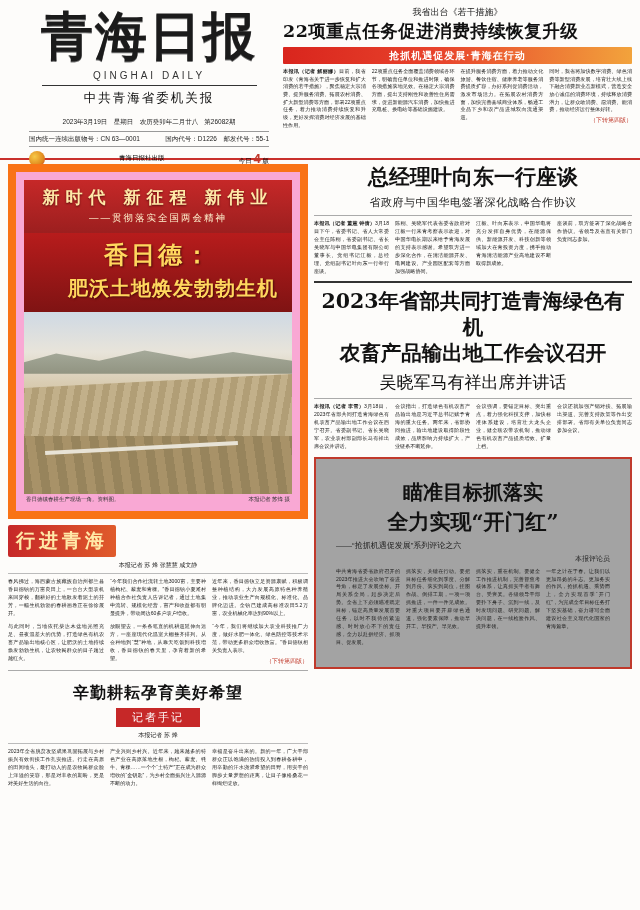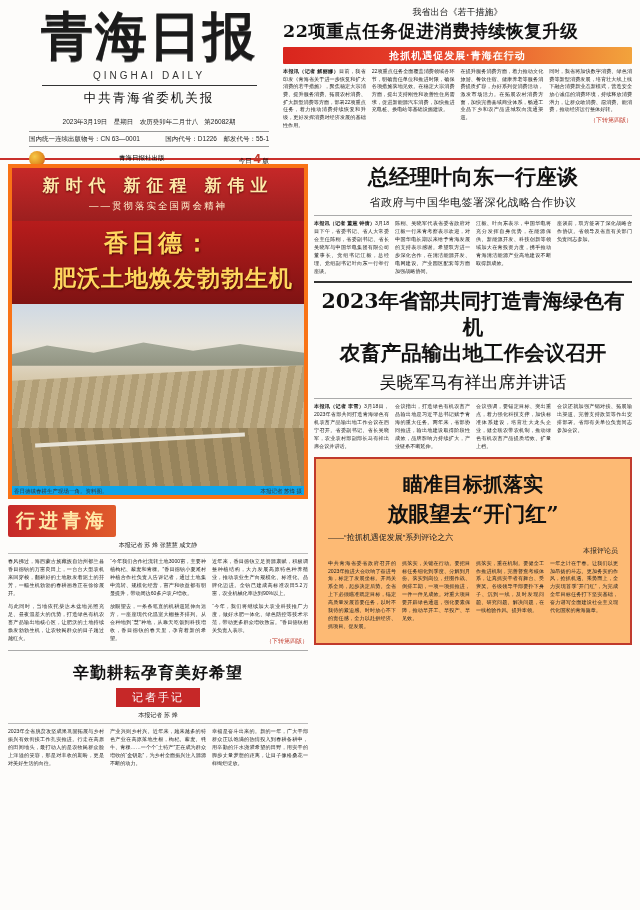--- a/index.html
+++ b/index.html
@@ -166,23 +166,23 @@
     flex-direction: column;
   }
   .col-right {
     flex: 1;
     display: flex;
     flex-direction: column;
   }
 
   
   .feature {
-    border: 4px solid #f97316;
-    padding: 0;
-    background: #0ea5e9;
+    border: 8px solid #f97316;
+    padding: 8px;
+    background: #f9a8d4;
   }
   .feature-banner {
     background: linear-gradient(180deg, #c62828 0%, #9c1f1f 100%);
     padding: 6px 4px 8px 4px;
     position: relative;
     overflow: hidden;
   }
   .fb-line1 {
     text-align: center;
     color: #ffe9a8;
@@ -204,21 +204,21 @@
     padding: 6px 0 10px 0;
   }
   .ft-l1, .ft-l2 {
     text-align: center;
     color: #ffd75e;
     font-family: "DejaVu Serif", serif;
     font-weight: bold;
     text-shadow: 1px 1px 2px #4d0a0a;
   }
   .ft-l1 { font-size: 24px; letter-spacing: 3px; }
-  .ft-l2 { font-size: 23px; letter-spacing: 1px; margin-top: 4px; margin-left: 30px; }
+  .ft-l2 { font-size: 20px; letter-spacing: 1px; margin-top: 4px; margin-left: 30px; }
 
   .photo {
     width: 100%;
     height: 182px;
     background:
       linear-gradient(180deg, #cfd9e4 0%, #e8e4da 22%, #d8cbb0 40%, #c9b894 60%, #b9a67f 78%, #a89269 100%);
     position: relative;
     overflow: hidden;
   }
   .photo .hill {
@@ -340,23 +340,23 @@
     gap: 6px;
     font-size: 5.1px;
     line-height: 1.55;
     color: #222;
     text-align: justify;
   }
   .text-cols-4 > div { flex: 1; }
 
   .editorial {
     border: 2px solid #c0392b;
-    padding: 12px;
+    padding: 20px;
     margin-top: 6px;
-    background: #fdba74;
+    background: #a3a3a3;
   }
   .ed-h1 {
     font-family: "DejaVu Serif", serif;
     font-weight: bold;
     font-size: 20px;
     text-align: center;
     color: #111;
   }
   .ed-h2 {
     font-family: "DejaVu Serif", serif;
@@ -521,21 +521,21 @@
             <span style="font-weight:bold">本报讯（记者 李雪）</span><span>3月18日，2023年省部共同打造青海绿色有机农畜产品输出地工作会议在西宁召开。省委副书记、省长吴晓军，农业农村部副部长马有祥出席会议并讲话。</span>
           </div>
           <div>会议指出，打造绿色有机农畜产品输出地是习近平总书记赋予青海的重大任务。两年来，省部协同推进，输出地建设取得阶段性成效，品牌影响力持续扩大，产业链条不断延伸。</div>
           <div>会议强调，要锚定目标、突出重点，着力强化科技支撑，加快标准体系建设，培育壮大龙头企业，健全联农带农机制，推动绿色有机农畜产品提质增效、扩量上档。</div>
           <div>会议还就加强产销对接、拓展输出渠道、完善支持政策等作出安排部署。省部有关单位负责同志参加会议。</div>
         </div>
       </div>
 
       <div class="editorial">
         <div class="ed-h1">瞄准目标抓落实</div>
-        <div class="ed-h2">放眼望去“开门红”</div>
+        <div class="ed-h2">全力实现“开门红”</div>
         <div class="ed-sub">——“抢抓机遇促发展”系列评论之六</div>
         <div class="ed-byline">本报评论员</div>
         <div class="text-cols-4">
           <div>中共青海省委省政府召开的2023年推进大会吹响了奋进号角，标定了发展坐标。开局关系全局，起步决定后势。全省上下必须瞄准既定目标，锚定高质量发展首要任务，以时不我待的紧迫感、时时放心不下的责任感，全力以赴拼经济、抓项目、促发展。</div>
           <div>抓落实，关键在行动。要把目标任务细化到季度、分解到月份、落实到岗位，挂图作战、倒排工期，一项一项抓推进，一件一件见成效。对重大项目要开辟绿色通道，强化要素保障，推动早开工、早投产、早见效。</div>
           <div>抓落实，重在机制。要健全工作推进机制，完善督查考核体系，让真抓实干者有舞台、受褒奖。各级领导干部要扑下身子、沉到一线，及时发现问题、研究问题、解决问题，在一线检验作风、提升本领。</div>
           <div>一年之计在于春。让我们以更加昂扬的斗志、更加务实的作风，抢抓机遇、乘势而上，全力实现首季“开门红”，为完成全年目标任务打下坚实基础，奋力谱写全面建设社会主义现代化国家的青海篇章。</div>
         </div>
       </div>
 

